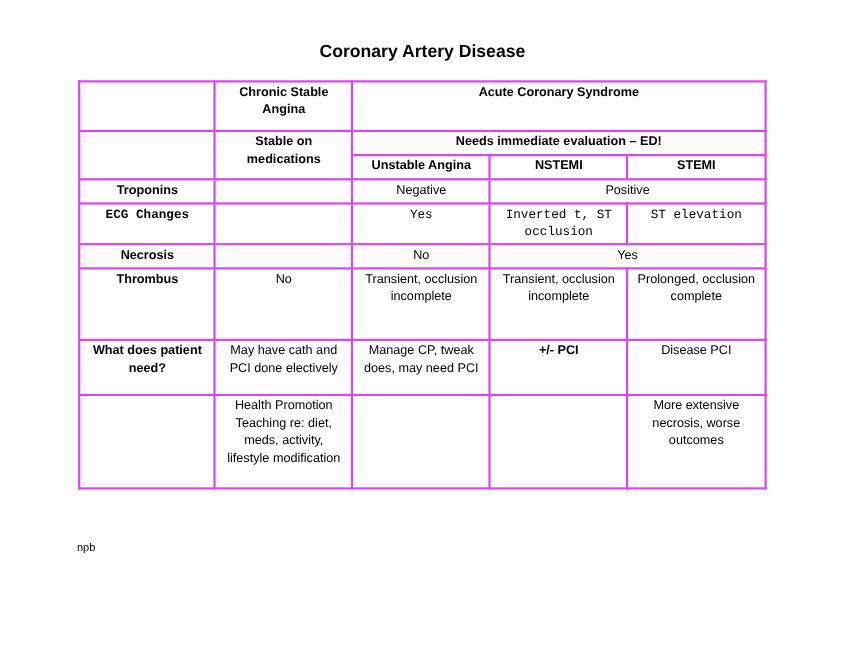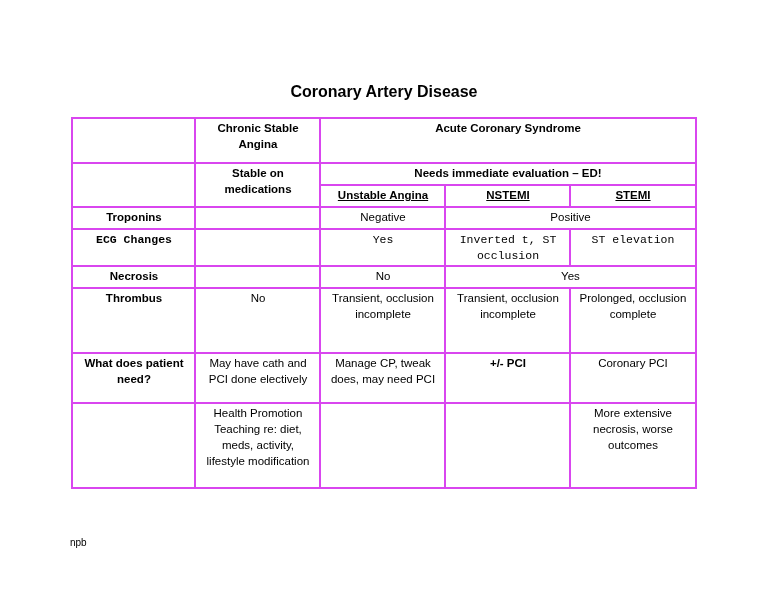--- a/index.html
+++ b/index.html
@@ -6,21 +6,21 @@
   html, body { background: #ffffff; }
   body {
     width: 768px;
     height: 593px;
     position: relative;
     font-family: "Liberation Sans", sans-serif;
     color: #000000;
     overflow: hidden;
   }
   .title {
-    padding-top: 82px;
+    padding-top: 38px;
     text-align: center;
     font-size: 16px;
     font-weight: bold;
     line-height: 20px;
   }
   .subtitle {
     margin-top: 11px;
     text-align: center;
     font-size: 12px;
     line-height: 15px;
@@ -53,21 +53,21 @@
   }
   td.rlabel {
     font-weight: bold;
     margin-top: 20px;
   }
   td.bold {
     font-weight: bold;
   }
   tr.r1 { height: 45px; }
   tr.r2 { height: 22px; }
-  tr.r3 { height: 19px; text-decoration: underline; }
+  tr.r3 { height: 19px; }
   tr.r-trop { height: 19px; }
   tr.r-ecg { height: 34px; font-family: Liberation Mono, monospace; }
   tr.r-nec { height: 18px; }
   tr.r-thr { height: 65px; }
   tr.r-need { height: 50px; }
   tr.r-notes { height: 85px; }
   .footer {
     margin: 48px 0 0 70px;
     font-size: 10px;
   }
@@ -135,21 +135,21 @@
       <td>Transient, occlusion incomplete</td>
       <td>Transient, occlusion incomplete</td>
       <td>Prolonged, occlusion complete</td>
     </tr>
 
     <tr class="r-need">
       <td class="rlabel">What does patient need?</td>
       <td>May have cath and PCI done electively</td>
       <td>Manage CP, tweak does, may need PCI</td>
       <td class="bold">+/- PCI</td>
-      <td>Coronary PCI</td>
+      <td>Disease PCI</td>
     </tr>
 
     <tr class="r-notes">
       <td></td>
       <td>Health Promotion Teaching re: diet, meds, activity, lifestyle modification</td>
       <td></td>
       <td></td>
       <td>More extensive necrosis, worse outcomes</td>
     </tr>
   </tbody>

